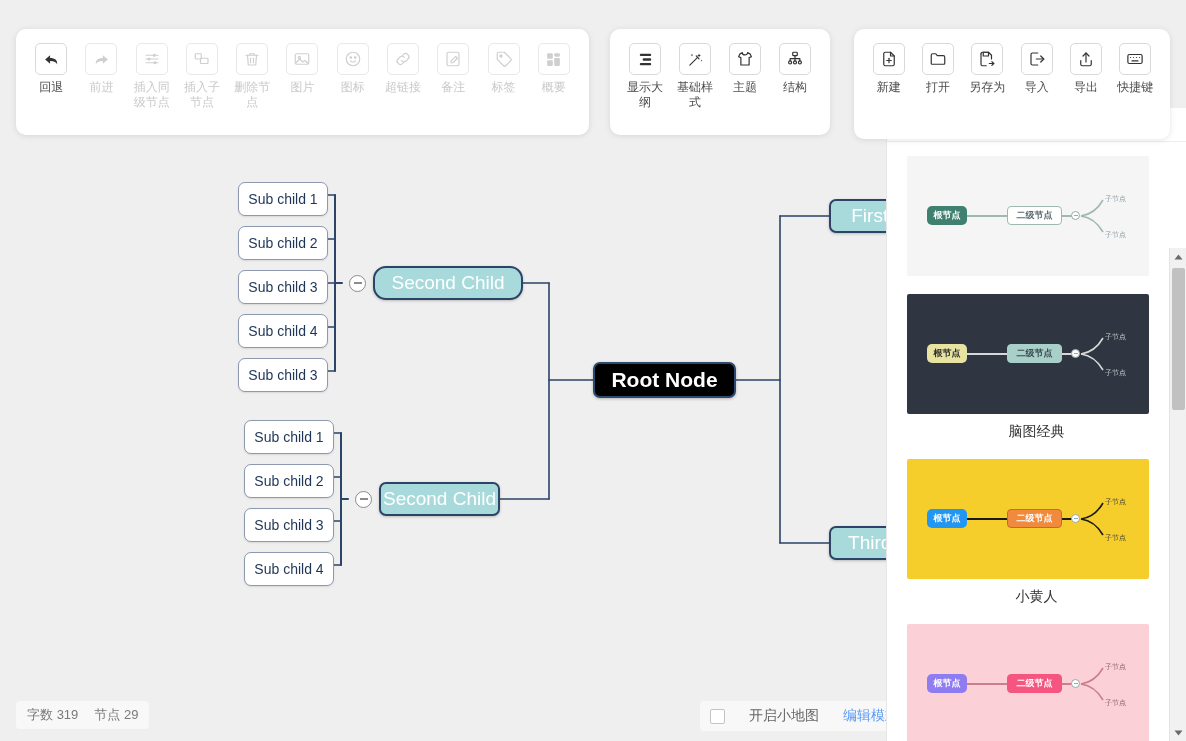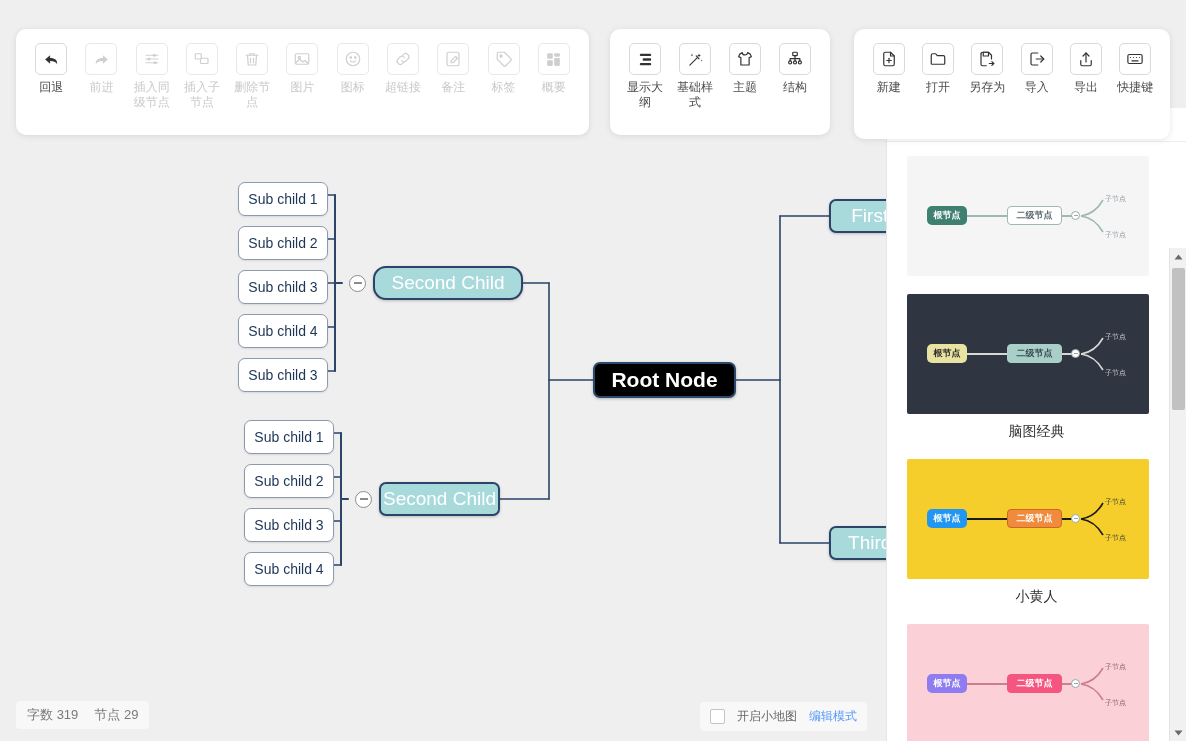--- a/index.html
+++ b/index.html
@@ -151,24 +151,24 @@
   
   #status-left {
     position: absolute; left: 16px; bottom: 12px;
     background: rgba(255,255,255,.55);
     border-radius: 4px; padding: 5px 11px;
     display: flex; gap: 16px;
     font-size: 13px; color: #7a7a7a; z-index: 15;
   }
   #status-right {
     position: absolute; left: 700px; bottom: 10px;
-    display: flex; align-items: center; gap: 12px;
+    display: flex; align-items: center; gap: 24px;
     background: rgba(255,255,255,.55);
     padding: 6px 10px; border-radius: 4px;
-    font-size: 12px; z-index: 15;
+    font-size: 14px; z-index: 15;
   }
   #minimap-checkbox {
     width: 15px; height: 15px; border: 1px solid #c4c4c4;
     border-radius: 2px; background: #fff; cursor: pointer;
   }
   #minimap-label { color: #666; cursor: pointer; }
   #edit-mode-link { color: #5b9bf8; cursor: pointer; text-align: right; }
 </style>
 </head>
 <body>

